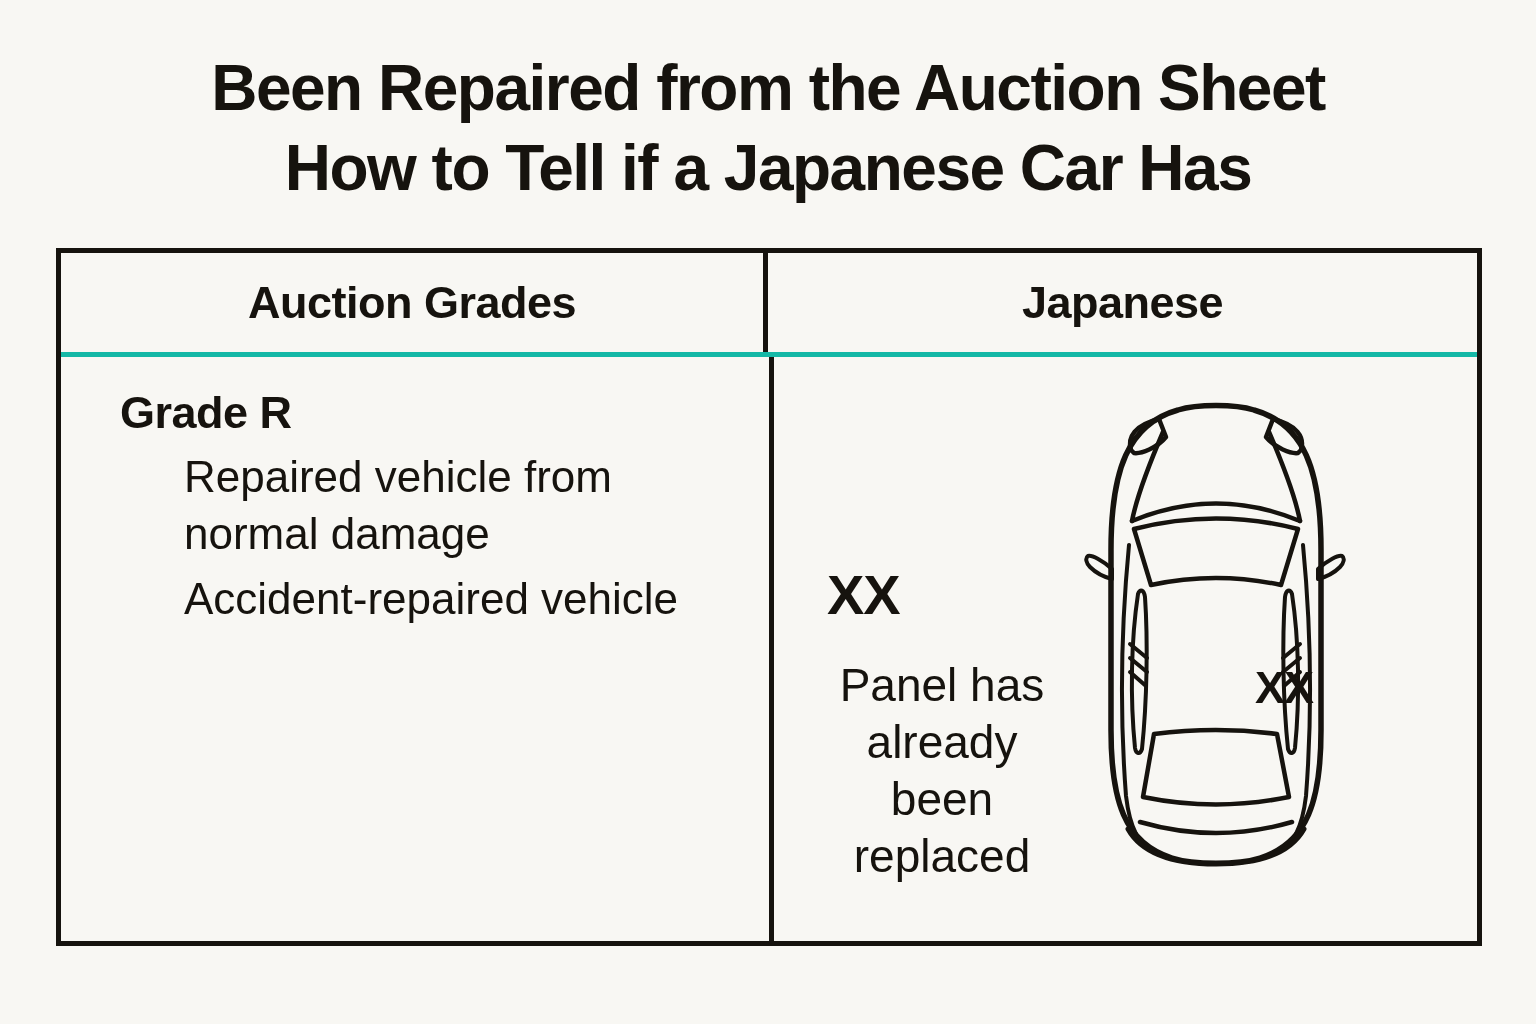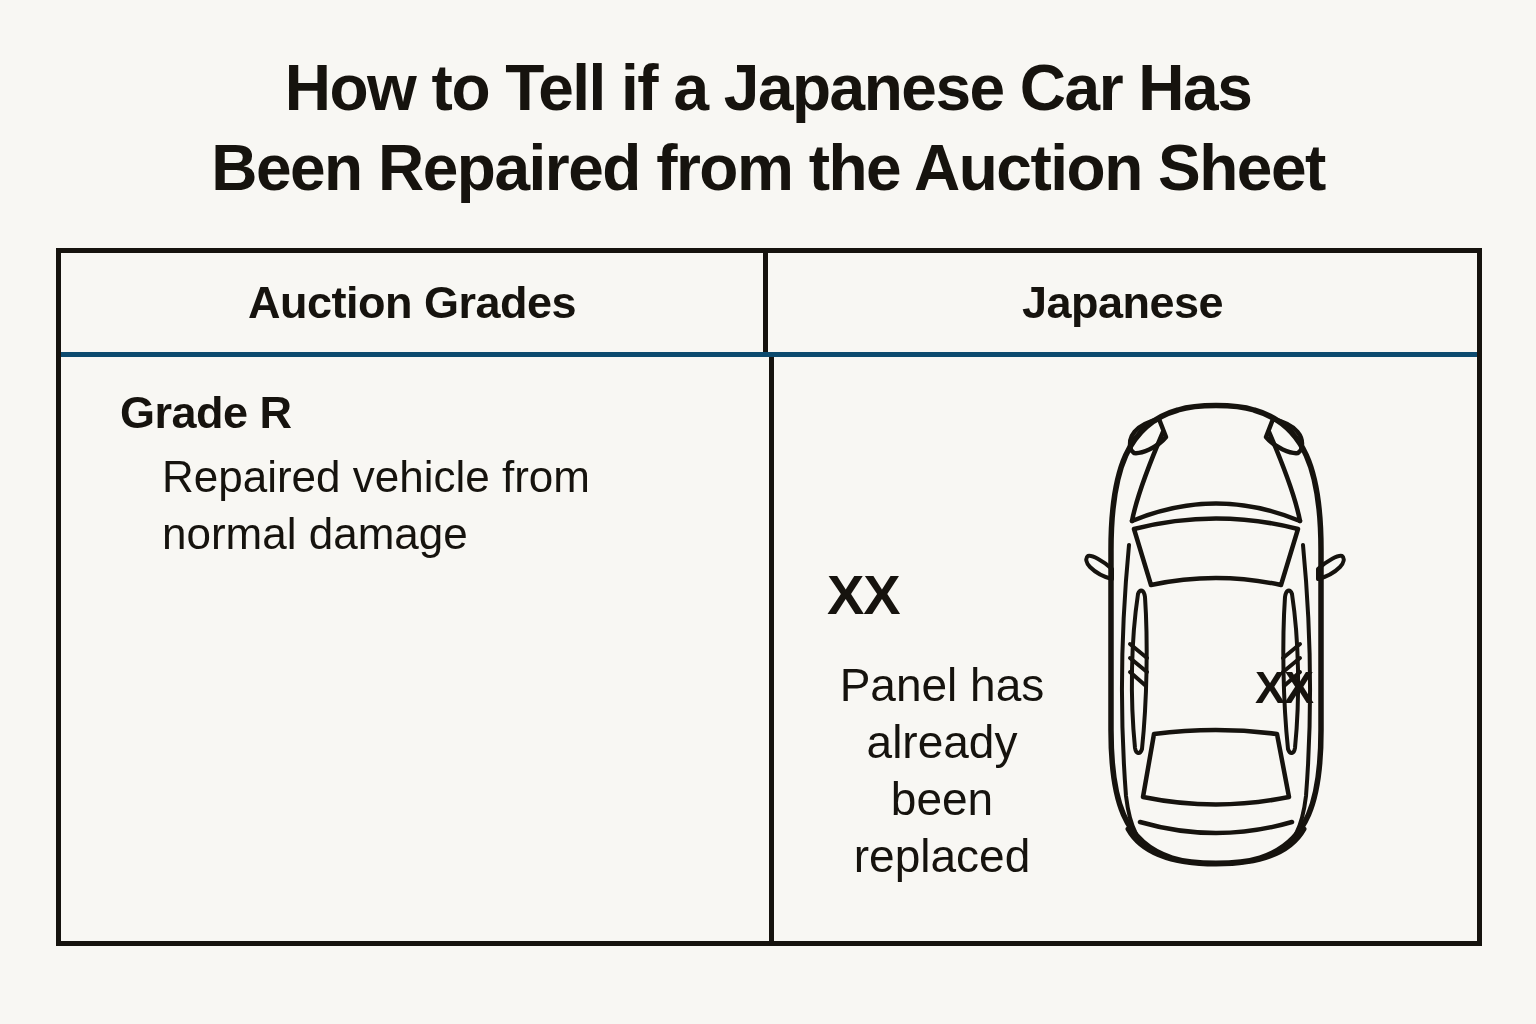--- a/index.html
+++ b/index.html
@@ -26,21 +26,21 @@
   .grid-table {
     position: absolute;
     left: 56px; top: 248px;
     width: 1426px; height: 698px;
     border: 5px solid #16130e;
     box-sizing: border-box;
   }
   .header-row {
     position: absolute; top: 0; left: 0; right: 0;
     height: 99px;
-    border-bottom: 5px solid #0c4a6e;
+    border-bottom: 5px solid #14b8a6;
     display: flex;
   }
   .hcell {
     display: flex; align-items: center; justify-content: center;
     font-weight: 700; font-size: 45px; letter-spacing: -0.5px;
     box-sizing: border-box;
   }
   .hcell-left  { width: 707px; border-right: 5px solid #16130e; }
   .hcell-right { flex: 1; }
 
@@ -55,21 +55,21 @@
   }
   .cell-right { left: 712px; right: 0; text-align: center; }
 
   .grade-name {
     font-weight: 700; font-size: 45px; line-height: 54px;
     letter-spacing: -0.5px;
   }
   .gn2 { margin-top: 12px; }
   .grade-desc {
     font-size: 44px; line-height: 57px;
-    margin-left: 42px; margin-top: 8px;
+    margin-left: 64px; margin-top: 8px;
   }
   .desc-wrap { max-width: 520px; }
   .nowrap { white-space: nowrap; }
 
   .xx-code {
     position: absolute; left: 54px; top: 207px;
     font-weight: 700; font-size: 56px; line-height: 62px;
     letter-spacing: -1px;
   }
   .xx-desc {
@@ -97,34 +97,35 @@
     letter-spacing: -1px;
     fill: #16130e;
   }
 </style>
 </head>
 <body>
 
 <div class="page">
 
   <div class="title">
+    <div>Been Repaired from the Auction Sheet</div>
     <div>How to Tell if a Japanese Car Has</div>
-    <div>Been Repaired from the Auction Sheet</div>
   </div>
 
   <div class="grid-table">
 
     <div class="header-row">
       <div class="hcell hcell-left">Auction Grades</div>
       <div class="hcell hcell-right">Japanese</div>
     </div>
 
     <div class="cell cell-left">
       <div class="grade-name">Grade R</div>
       <div class="grade-desc desc-wrap">Repaired vehicle from normal damage</div>
+      <div class="grade-desc nowrap">Accident-repaired vehicle</div>
     </div>
 
     <div class="cell cell-right">
       <div class="xx-code">XX</div>
       <div class="xx-desc">Panel has already been replaced</div>
 
       <svg class="car" viewBox="0 0 262 478">
 
         <path stroke-width="5.5" d="M 27 152 C 27 72 44 26 94 12 C 113 6 151 6 170 12 C 220 26 237 72 237 152 L 237 332 C 237 402 224 445 176 460 C 154 467 110 467 88 460 C 40 445 27 402 27 332 Z"></path>
 

